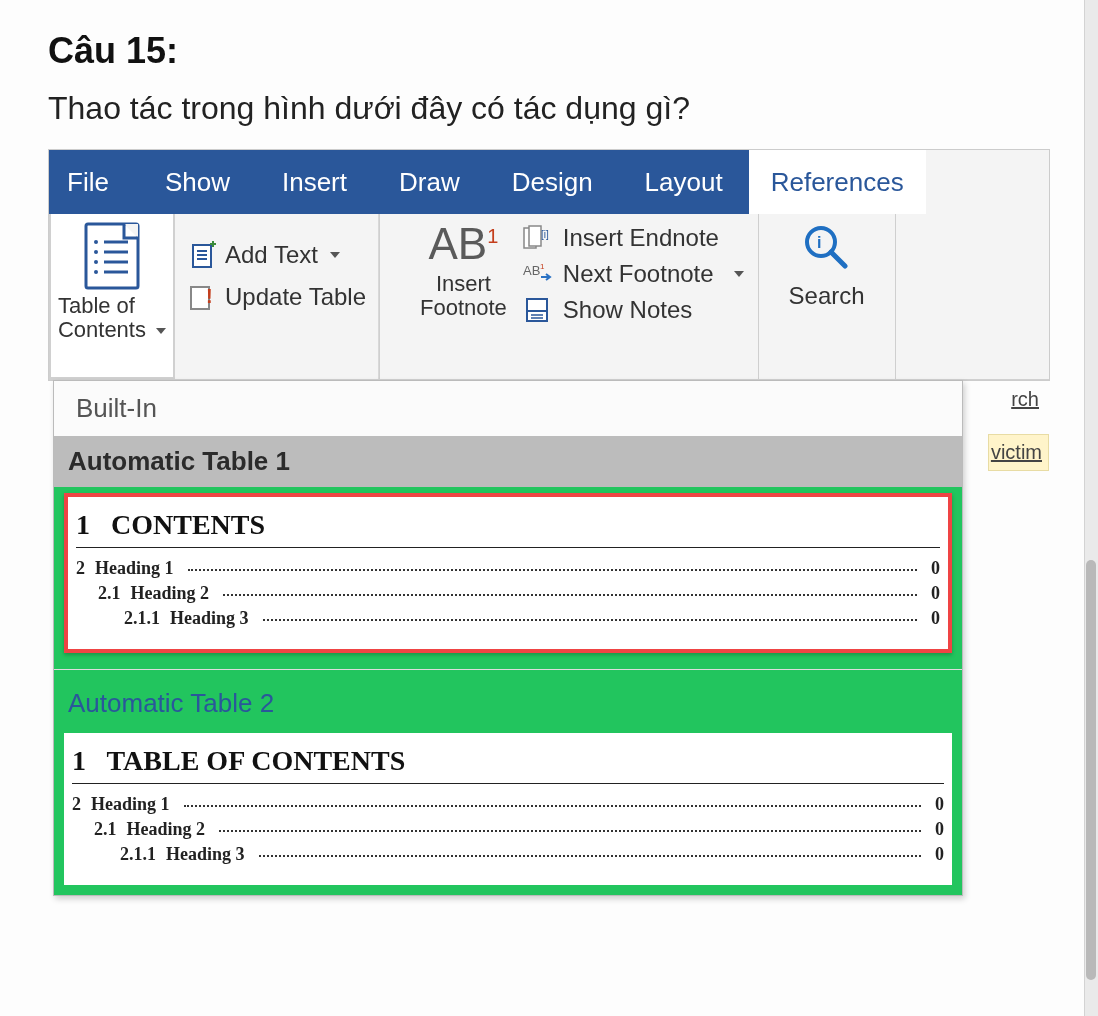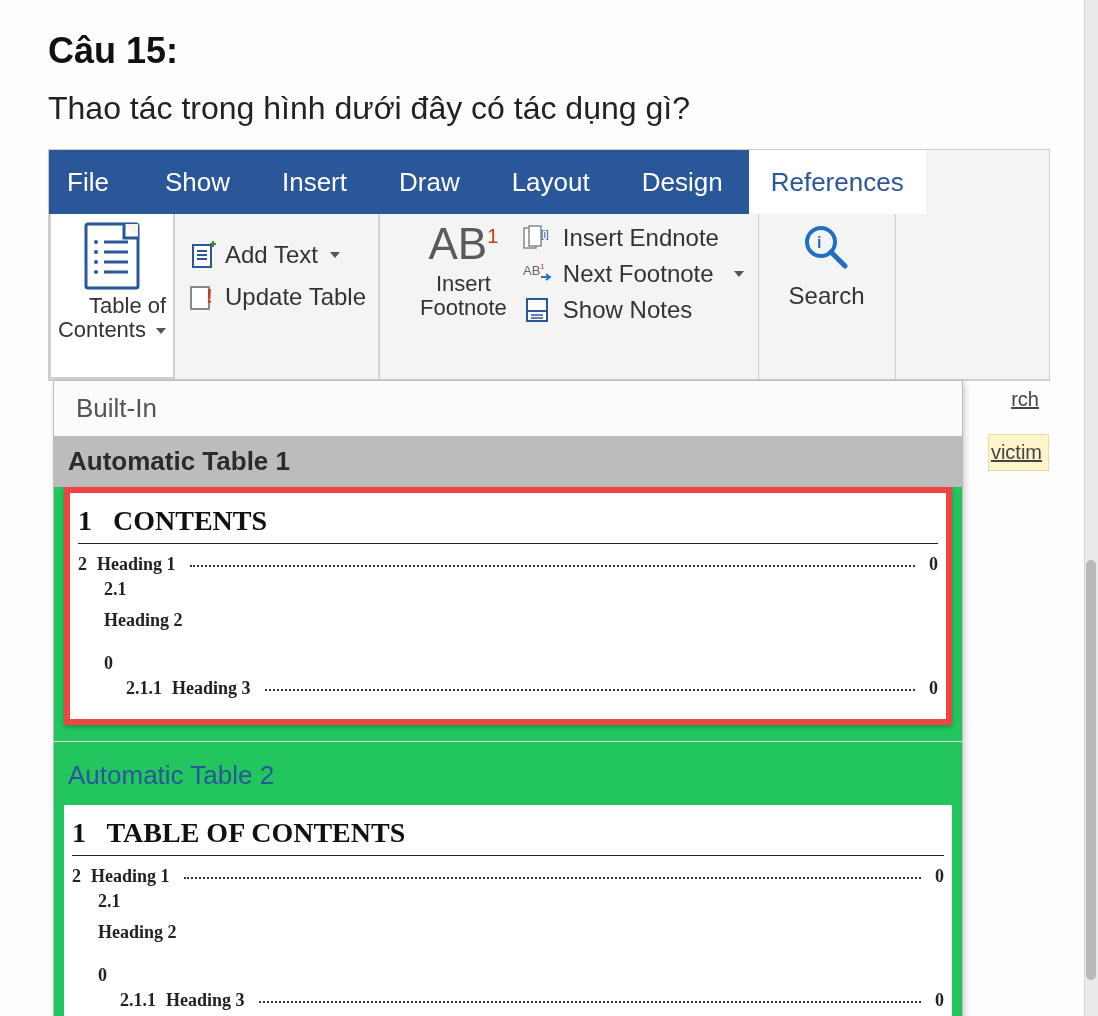--- a/index.html
+++ b/index.html
@@ -96,21 +96,21 @@
     display: flex;
     flex-direction: column;
     align-items: center;
     justify-content: flex-start;
     padding: 8px 2px 4px 2px;
     cursor: pointer;
   }
   .toc-button .label {
     font-size: 22px;
     color: #333;
-    text-align: right;
+    text-align: left;
     line-height: 1.1;
   }
   .dd-caret {
     display: inline-block;
     width: 0; height: 0;
     border-left: 5px solid transparent;
     border-right: 5px solid transparent;
     border-top: 6px solid #555;
     margin-left: 4px;
     vertical-align: middle;
@@ -222,22 +222,22 @@
     border-top: 1px solid #ddd;
   }
   .preview {
     background: #fff;
     margin: 0 10px 10px 10px;
     padding: 6px 8px 18px 8px;
     cursor: pointer;
   }
   .preview.shadow {
     box-shadow: 0 2px 4px rgba(0,0,0,.25);
-    border: 6px solid #ef4444;
-    margin: 0 10px 16px 10px;
+    border: 4px solid #ef4444;
+    margin: 6px 10px 16px 10px;
   }
   .preview .head {
     font-family: Georgia, "Times New Roman", serif;
     font-weight: 700;
     font-size: 28px;
     color: #111;
     border-bottom: 1px solid #222;
     padding: 6px 0 6px 0;
   }
   .preview .head .num { display:inline-block; width: 28px; }
@@ -252,21 +252,21 @@
   .toc-line .num { flex-shrink: 0; }
   .toc-line .name { flex-shrink: 0; }
   .toc-line .dots {
     flex: 1;
     border-bottom: 2px dotted #333;
     position: relative;
     top: -3px;
     margin: 0 4px;
   }
   .toc-line .page { flex-shrink: 0; }
-  .indent1 { padding-left: 22px; flex-direction: column; }
+  .indent1 { padding-left: 22px; }
   .indent2 { padding-left: 48px; }
 
   
   .bg-text {
     position: absolute;
     right: 0px;
     font-size: 20px;
     color: #444;
     text-decoration: underline;
   }
@@ -305,22 +305,22 @@
   <div class="q-text">Thao tác trong hình dưới đây có tác dụng gì?</div>
 
   <div class="word-shot">
 
     <div class="ribbon-tabs">
       <div class="blue-area">
         <div class="tab file">File</div>
         <div class="tab">Show</div>
         <div class="tab">Insert</div>
         <div class="tab">Draw</div>
+        <div class="tab">Design</div>
         <div class="tab">Layout</div>
-        <div class="tab">Design</div>
       </div>
       <div class="active-tab">References</div>
     </div>
 
     <div class="ribbon-body">
 
       <div class="group" style="padding:0;">
         <div class="toc-button">
           <span class="ico">
             <svg width="56" height="68" viewBox="0 0 56 68">

